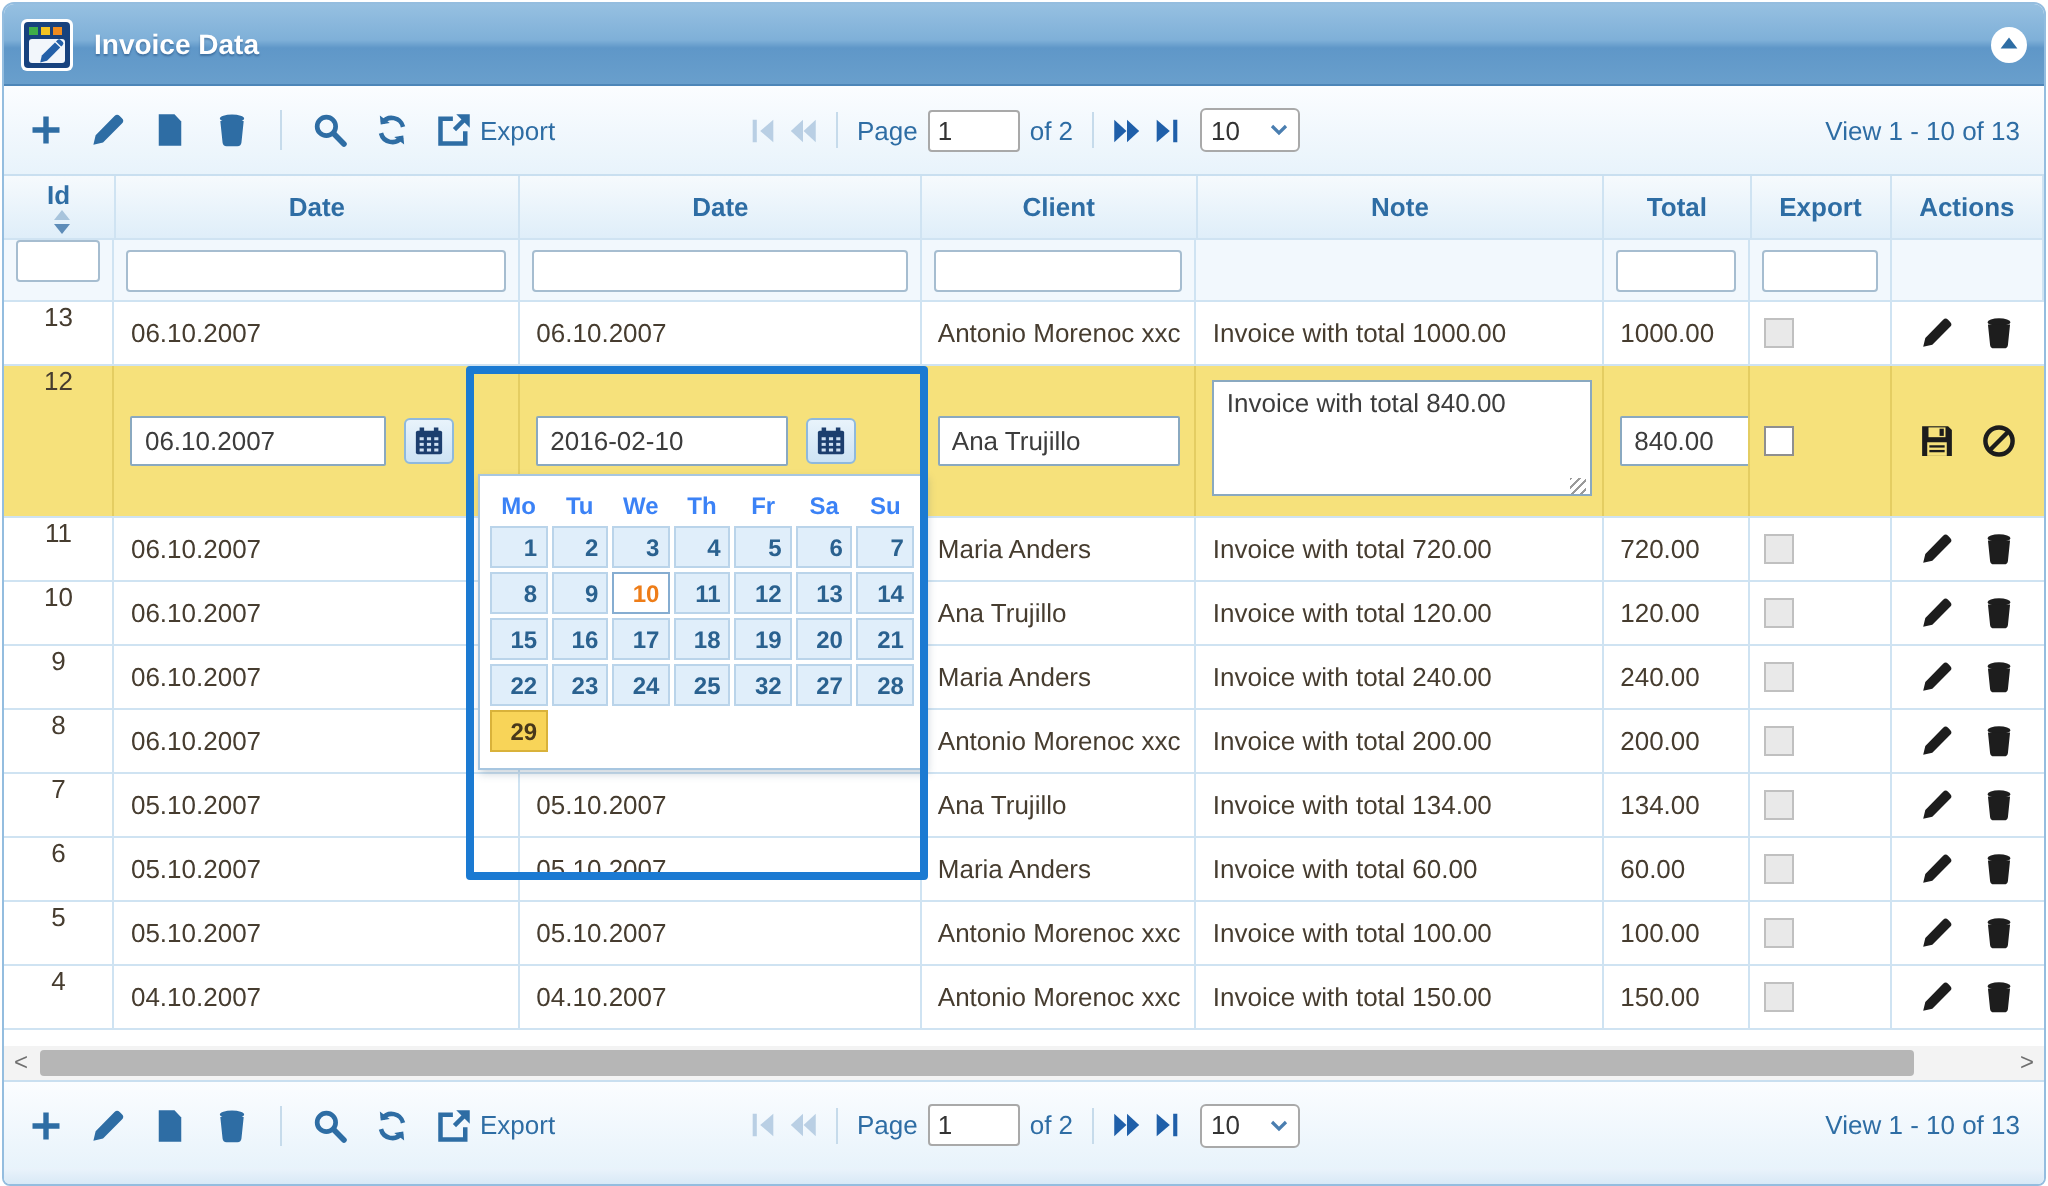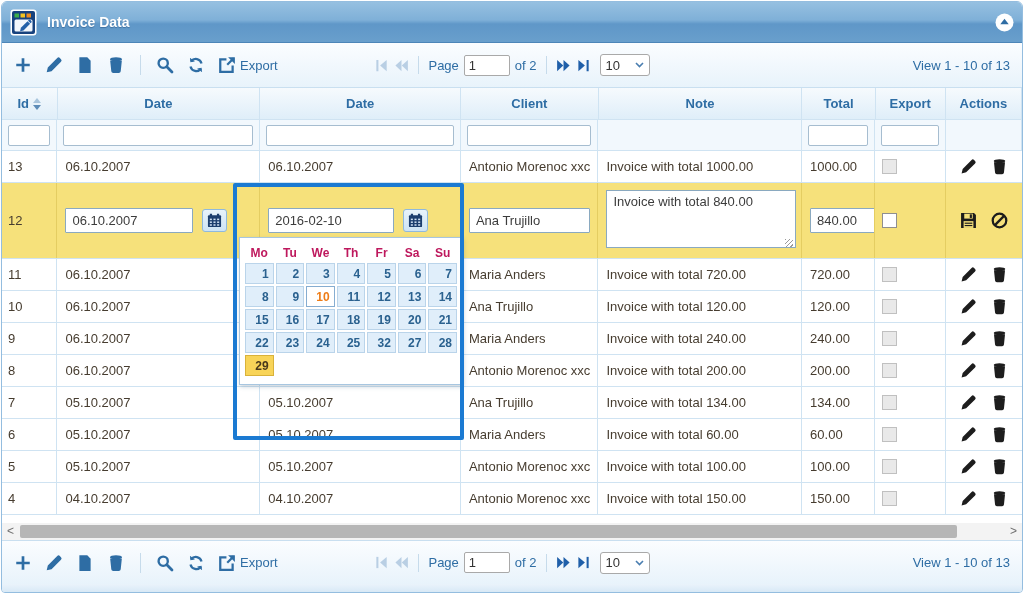--- a/index.html
+++ b/index.html
@@ -41,21 +41,21 @@
             display:inline-flex; align-items:center; justify-content:space-between; padding:0 5px;
             font-size:13px; color:#333; cursor:pointer; margin-left:4px; }
   .viewtext{ flex:1 1 0; text-align:right; color:var(--hdrText); }
 
   
   .grid-area{ position:relative; background:#fff; }
   .row{ display:flex; height:32px; border-bottom:1px solid var(--line); background:#fff;
         font-size:13px; color:var(--txt); }
   .cell{ border-right:1px solid var(--line); padding:0 8px; display:flex; align-items:center;
          overflow:hidden; white-space:nowrap; }
-  .c0{ width:56px; padding:0 6px; }
+  .c0{ width:56px; padding:0 6px;flex-direction:column; }
   .c1{ width:205px; } .c2{ width:203px; } .c3{ width:139px; } .c4{ width:206px; }
   .c5{ width:74px; } .c6{ width:71px; } .c7{ width:77px; border-right:none; }
 
   .hdr-row{ height:32px; display:flex; background:linear-gradient(#f6fafd,#dfeef9);
             border-bottom:1px solid var(--line); font-size:13px; }
   .hdr-cell{ border-right:1px solid var(--line); display:flex; align-items:center; justify-content:center;
              color:var(--hdrText); font-weight:bold; cursor:pointer; }
   .sort{ display:inline-flex; flex-direction:column; margin-left:4px; }
   .s-up{ width:0;height:0;border-left:4px solid transparent;border-right:4px solid transparent;
          border-bottom:5px solid #a8c4dc; }
@@ -97,21 +97,21 @@
             background:linear-gradient(#83b0d6,#6193c5); display:flex; align-items:center; }
   .cal-nav{ width:19px; height:19px; border-radius:50%; background:#fff; display:flex;
             align-items:center; justify-content:center; cursor:pointer; flex:0 0 auto; }
   .cal-nav svg{ width:9px; height:9px; }
   .dp-mid{ flex:1; display:flex; align-items:center; justify-content:center; gap:6px; }
   .dp-month{ color:#fff; font-weight:bold; font-size:13px; text-shadow:0 1px 1px rgba(0,30,70,.3); }
   .dp-year{ width:76px; height:21px; background:#fff; border:1px solid #93b2cf; border-radius:2px;
             display:flex; align-items:center; justify-content:space-between; padding:0 4px;
             font-size:13px; color:#333; cursor:pointer; }
   .dp-daynames{ display:grid; grid-template-columns:repeat(7,1fr); gap:2px; padding:5px 2px 3px;
-                color:#be185d; font-weight:bold; font-size:12px; }
+                color:#3b82f6; font-weight:bold; font-size:12px; }
   .dp-daynames span{ text-align:center; }
   .dp-grid{ display:grid; grid-template-columns:repeat(7,1fr); gap:2px; padding:0 2px 5px; }
   .day{ height:21px; background:#e0eefa; border:1px solid #bad4ea; color:#2a618f; font-weight:bold;
         font-size:12px; display:flex; align-items:center; justify-content:flex-end; padding-right:4px;
         cursor:pointer; }
   .day.sel{ background:#fff; border-color:#86add1; color:#ee7d18; }
   .day.today{ background:#f8d458; border-color:#d9b23a; color:#49391b; }
   .day.empty{ background:transparent; border-color:transparent; cursor:default; }
 
   .blue-rect{ position:absolute; left:231px; top:95px; width:231px; height:257px;

